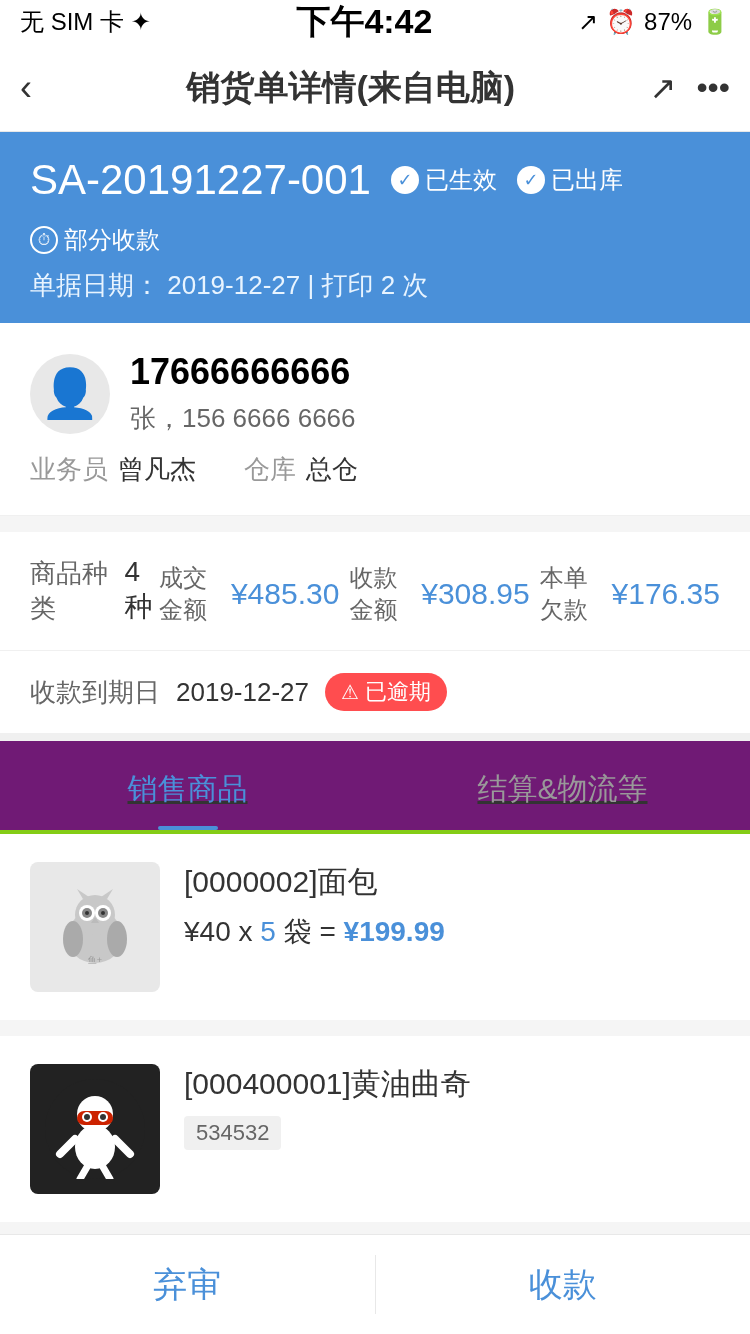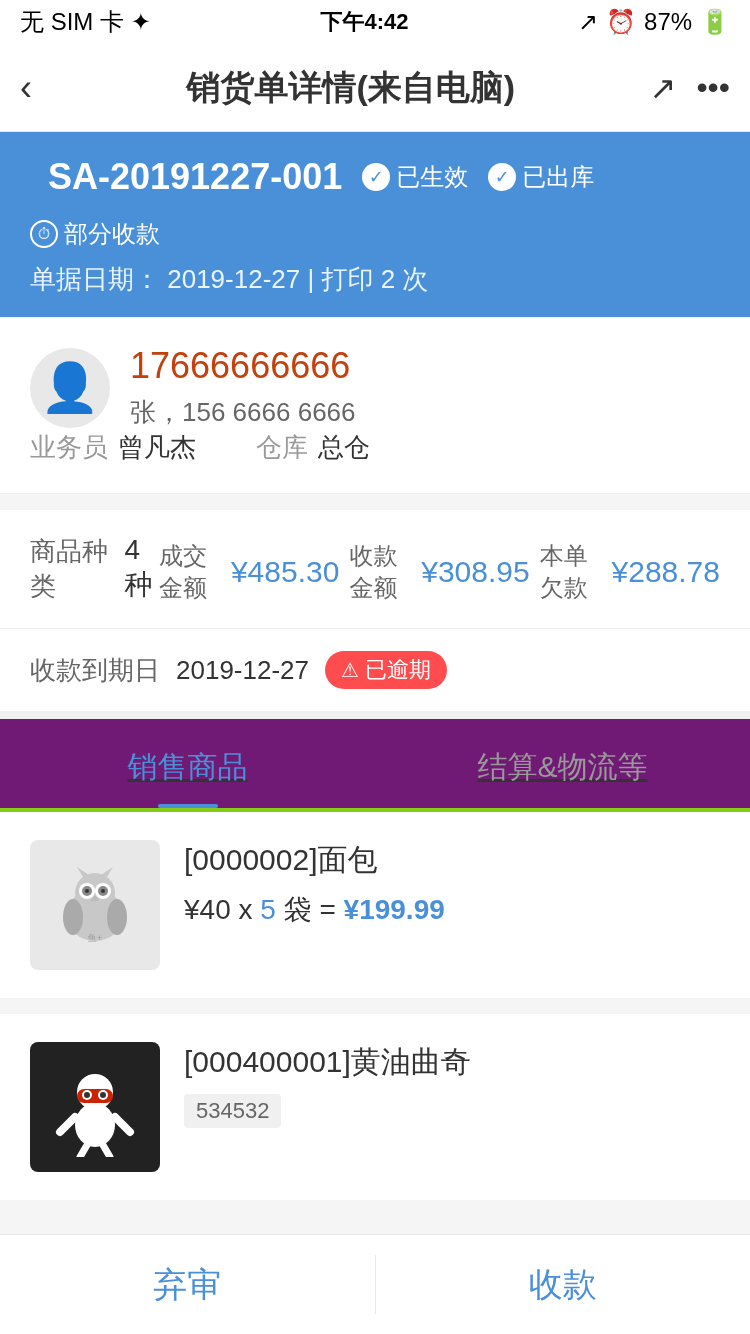--- a/index.html
+++ b/index.html
@@ -18,21 +18,21 @@
       background: #fff;
       height: 44px;
       display: flex;
       align-items: center;
       justify-content: space-between;
       padding: 0 20px;
       font-size: 24px;
       color: #000;
     }
     .status-left { display: flex; align-items: center; gap: 10px; }
-    .status-center { font-weight: 600; font-size: 22px; }
+    .status-center { font-weight: 600; font-size: 34px; }
     .status-right { display: flex; align-items: center; gap: 8px; }
 
     
     .nav-bar {
       background: #fff;
       height: 88px;
       display: flex;
       align-items: center;
       padding: 0 20px;
       border-bottom: 1px solid #e8e8e8;
@@ -68,24 +68,23 @@
       padding: 24px 30px 20px;
       color: #fff;
     }
     .order-id-row {
       display: flex;
       align-items: center;
       gap: 20px;
       flex-wrap: wrap;
     }
     .order-id {
-      font-size: 36px;
-      font-weight: 700;
+      font-size: 42px;
+      font-weight: 400;
       color: #fff;
-      margin-left: 18px;
     }
     .status-badge {
       display: flex;
       align-items: center;
       gap: 6px;
       font-size: 24px;
       color: #fff;
     }
     .status-badge .check-icon {
       width: 28px;
@@ -135,31 +134,32 @@
       align-items: center;
       justify-content: center;
       flex-shrink: 0;
     }
     .avatar-icon {
       font-size: 48px;
       color: #999;
     }
     .customer-name {
       font-size: 36px;
-      font-weight: 400;
-      color: #c2410c;
+      font-weight: 700;
+      color: #000000;
     }
     .customer-info {
       font-size: 26px;
       color: #666;
       margin-top: 8px;
     }
     .customer-meta {
       display: flex;
-      gap: 60px;
+      gap: 48px;
+      margin-top: 16px;
     }
     .meta-item {
       display: flex;
       gap: 10px;
       align-items: center;
     }
     .meta-label {
       font-size: 26px;
       color: #999;
     }
@@ -453,21 +453,21 @@
     <div class="amount-row">
       <span class="amount-label">成交金额</span>
       <span class="amount-value">¥485.30</span>
     </div>
     <div class="amount-row">
       <span class="amount-label">收款金额</span>
       <span class="amount-value">¥308.95</span>
     </div>
     <div class="amount-row">
       <span class="amount-label">本单欠款</span>
-      <span class="amount-value">¥288.78</span>
+      <span class="amount-value">¥176.35</span>
     </div>
   </div>
 </div>
 
 <div class="due-section">
   <span class="due-label">收款到期日</span>
   <span class="due-date">2019-12-27</span>
   <span class="overdue-badge">
     <span class="overdue-icon">⚠</span>
     <span>已逾期</span>

